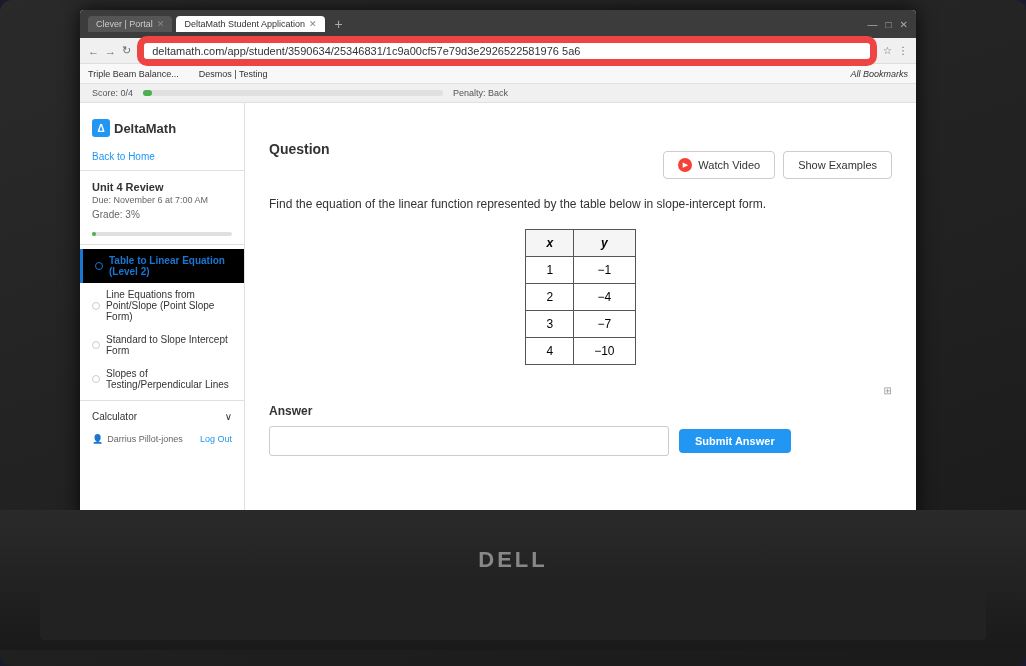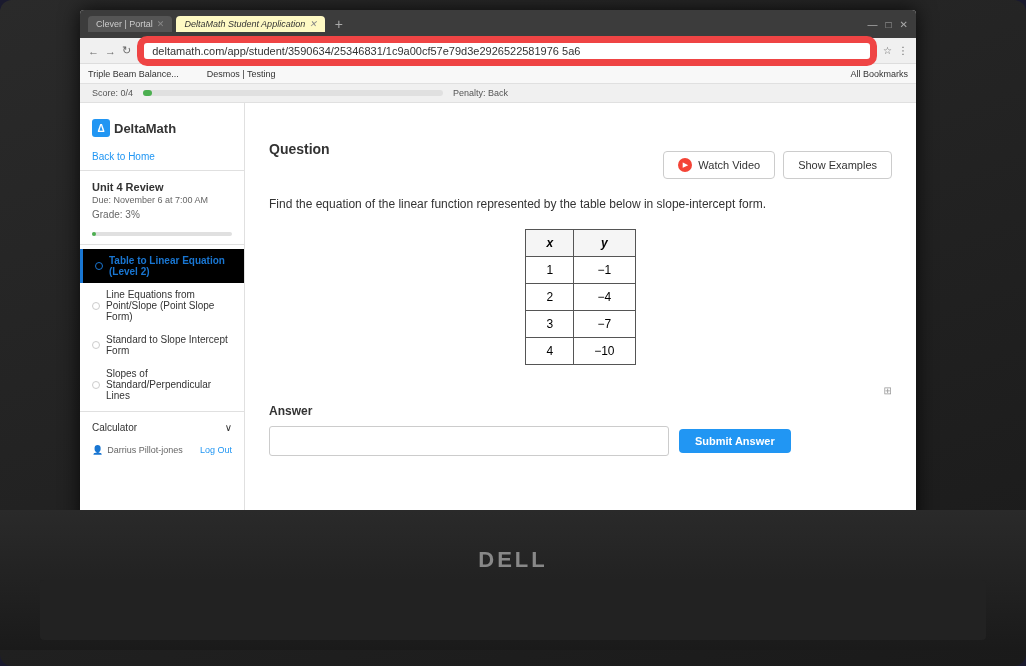--- a/index.html
+++ b/index.html
@@ -46,23 +46,22 @@
       background: #555;
       color: #ccc;
       font-size: 9px;
       padding: 3px 8px;
       border-radius: 4px 4px 0 0;
       display: flex;
       align-items: center;
       gap: 4px;
     }
     .browser-tab.active {
-      background: #fef9c3;
-      color: #333;
-      font-style: italic;
+      background: #ffffff;
+      color: #333;
     }
     .tab-close {
       color: #888;
       font-size: 9px;
       cursor: pointer;
     }
 
     .browser-bar {
       background: #f0f0f0;
       height: 26px;
@@ -87,21 +86,21 @@
       padding: 2px 8px;
       display: flex;
       align-items: center;
     }
     .bookmarks-bar {
       background: #f8f8f8;
       height: 20px;
       display: flex;
       align-items: center;
       padding: 0 8px;
-      gap: 28px;
+      gap: 20px;
       border-bottom: 1px solid #e0e0e0;
       font-size: 9px;
       color: #333;
     }
 
     
     .app-container {
       display: flex;
       height: calc(100% - 74px);
     }
@@ -431,21 +430,21 @@
       <div class="address-bar">
         <span>deltamath.com/app/student/3590634/25346831/1c9a00cf57e79d3e2926522581976 5a6</span>
       </div>
       <span style="font-size:10px;color:#666;">☆</span>
       <span style="font-size:10px;color:#666;">⋮</span>
     </div>
 
     <div class="bookmarks-bar">
       <span>Triple Beam Balance...</span>
       <span>Desmos | Testing</span>
-      <span style="margin-left:auto;">All Bookmarks</span>
+      <span style="margin-left:auto;font-style:italic;">All Bookmarks</span>
     </div>
 
     <div class="score-bar-area">
       <span>Score: 0/4</span>
       <div class="score-progress-bar">
         <div class="score-progress-fill"></div>
       </div>
       <span>Penalty: Back</span>
     </div>
 
@@ -473,21 +472,21 @@
         <div class="sidebar-item">
           <div class="dot"></div>
           <span>Line Equations from Point/Slope (Point Slope Form)</span>
         </div>
         <div class="sidebar-item">
           <div class="dot"></div>
           <span>Standard to Slope Intercept Form</span>
         </div>
         <div class="sidebar-item">
           <div class="dot"></div>
-          <span>Slopes of Standard/Perpendicular Lines</span>
+          <span>Slopes of Testing/Perpendicular Lines</span>
         </div>
 
         <div class="sidebar-divider"></div>
         <div class="sidebar-calculator">
           <span>Calculator</span>
           <span>∨</span>
         </div>
         <div class="sidebar-user">
           <span style="display:flex;align-items:center;gap:4px;">
             <span>👤</span>

